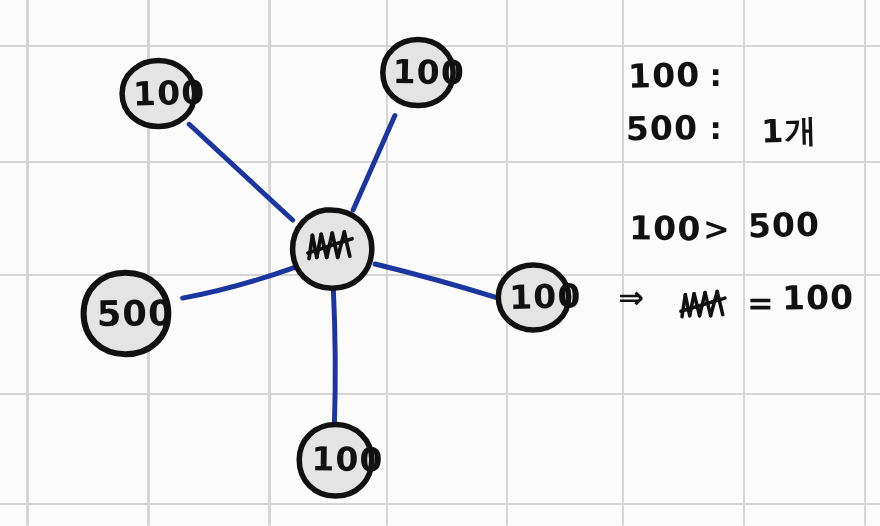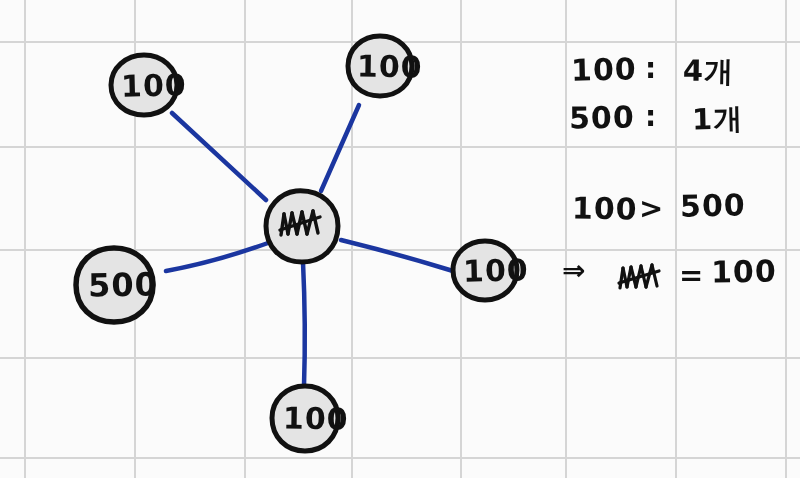--- a/index.html
+++ b/index.html
@@ -119,21 +119,20 @@
     <span class="hand-text eq-num skew-b" style="left:357px; top:49px;">100</span>
 
     <span class="hand-text eq-num skew-c" style="left:88px; top:266px; font-size:32px;">500</span>
 
     <span class="hand-text eq-num skew-a" style="left:463px; top:253px;">100</span>
 
     <span class="hand-text eq-num skew-b" style="left:283px; top:401px;">100</span>
 
     <span class="hand-text eq-num skew-a" style="left:571px; top:52px;">100</span>
     <span class="hand-text eq-colon" style="left:645px; top:52px;">:</span>
-    <span class="hand-text eq-ko skew-b" style="left:683px; top:52px;">4개</span>
 
     <span class="hand-text eq-num skew-c" style="left:569px; top:100px;">500</span>
     <span class="hand-text eq-colon" style="left:645px; top:100px;">:</span>
     <span class="hand-text eq-ko skew-a" style="left:692px; top:100px;">1개</span>
 
     <span class="hand-text eq-num skew-b" style="left:572px; top:191px;">100</span>
     <span class="hand-text eq-op" style="left:639px; top:191px;">&gt;</span>
     <span class="hand-text eq-num skew-a" style="left:680px; top:188px;">500</span>
 
     <span class="hand-text eq-arrow" style="left:562px; top:254px;">⇒</span>

